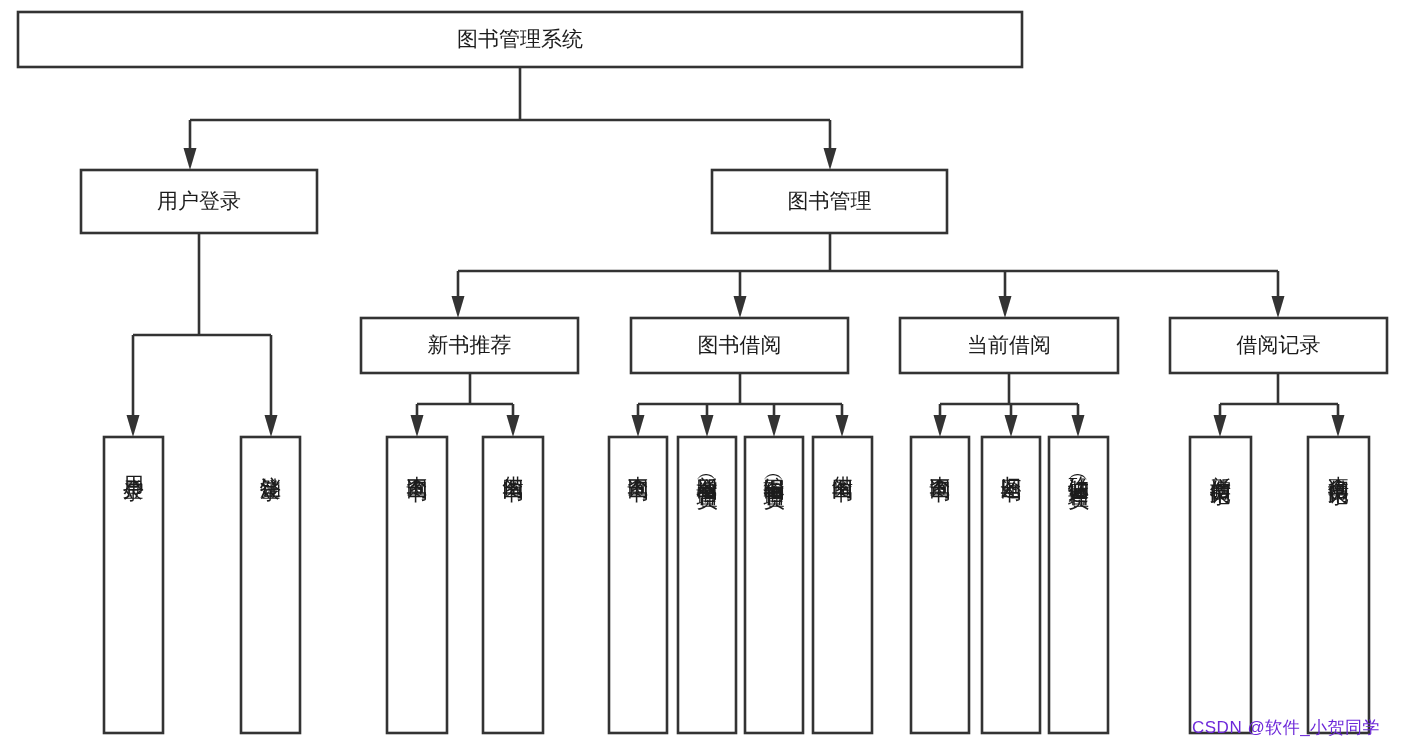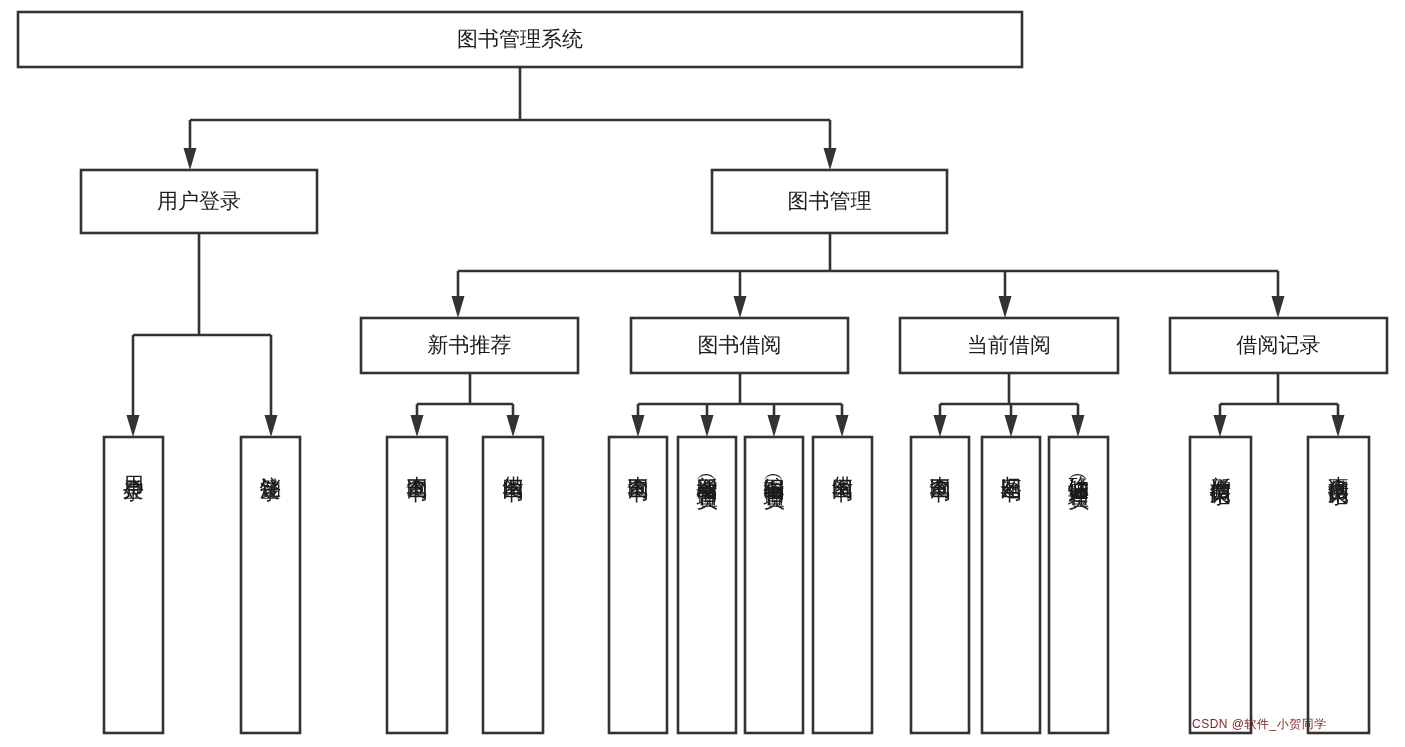--- a/index.html
+++ b/index.html
@@ -64,22 +64,22 @@
     text-align: center;
     display: flex;
     align-items: center;
     justify-content: flex-start;
     white-space: nowrap;
     pointer-events: none;
   }
   .watermark {
     position: absolute;
     font-family: "Liberation Sans", "DejaVu Sans", sans-serif;
-    font-size: 12px;
-    color: #7f1d1d;
+    font-size: 17px;
+    color: #6d28d9;
     white-space: nowrap;
     letter-spacing: 0.5px;
   }
 </style>
 </head>
 <body>
 
 <div id="diagram-root">
   <svg class="flow-svg" viewBox="0 0 1405 747">
     <g id="connector-layer">

